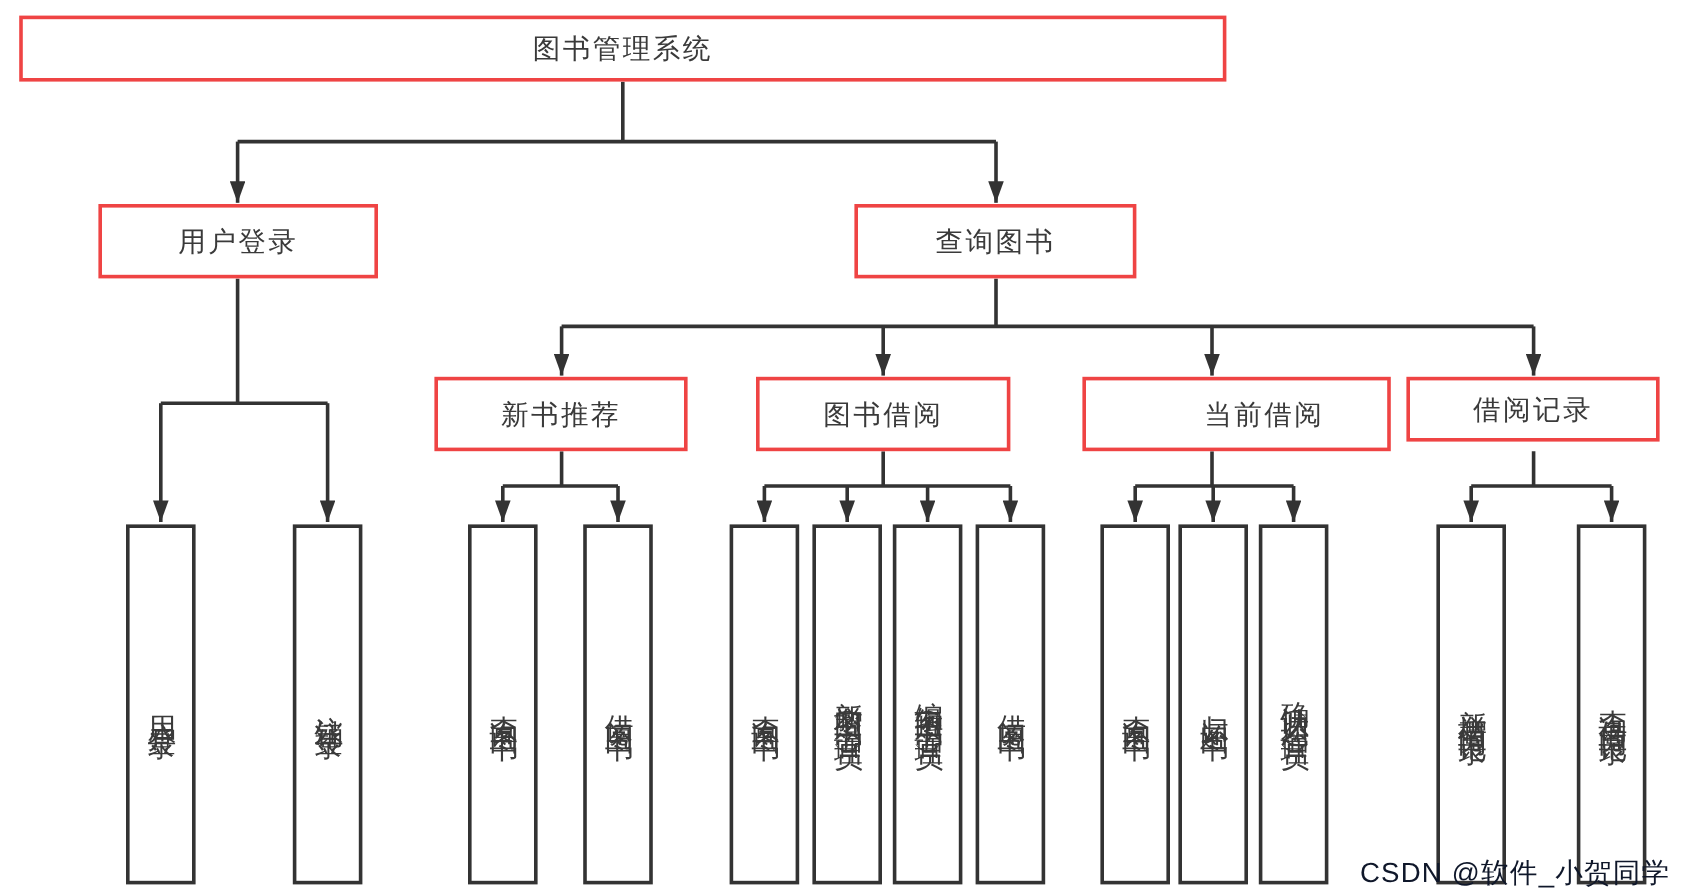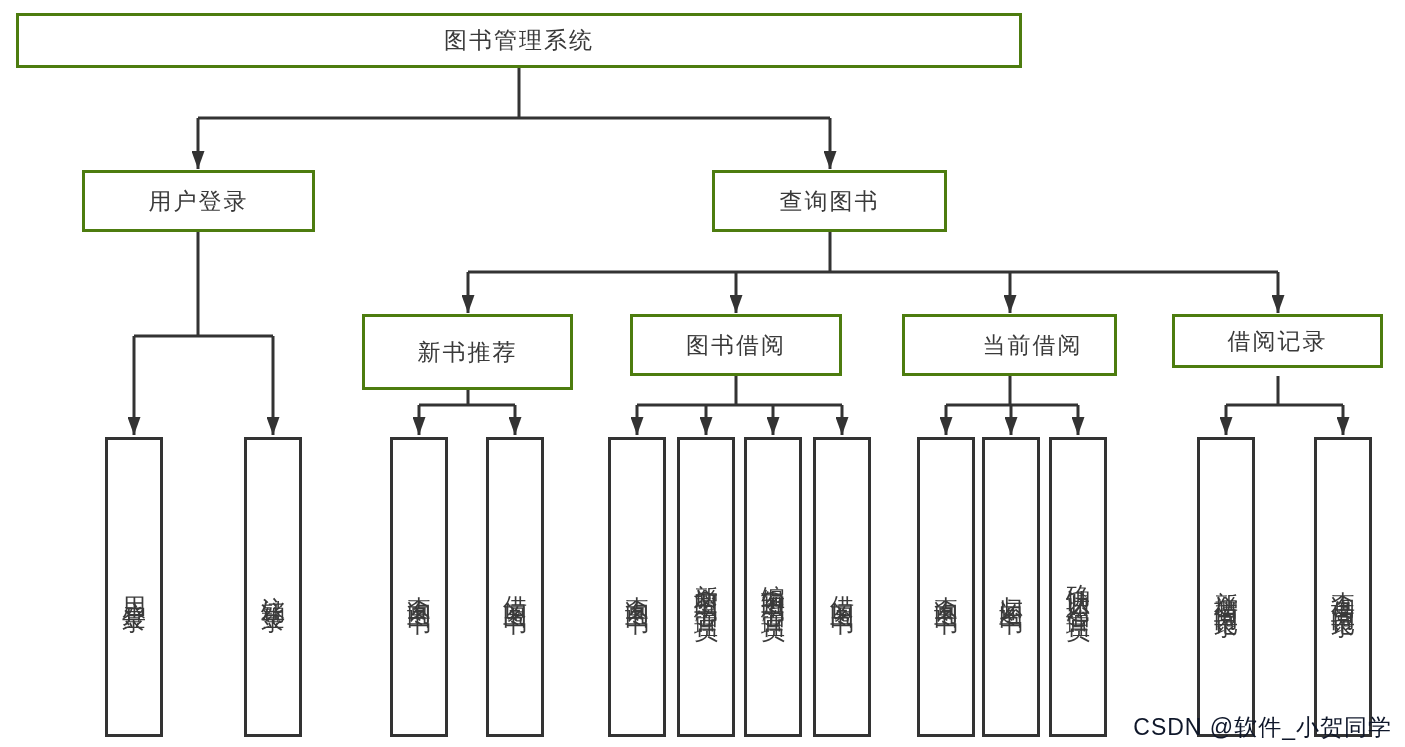--- a/index.html
+++ b/index.html
@@ -10,21 +10,21 @@
     background: #ffffff;
     overflow: hidden;
     font-family: "Liberation Sans", sans-serif;
   }
   .edges { position: absolute; left: 0; top: 0; width: 1405px; height: 747px; }
   .edges path { stroke: #333333; stroke-width: 3; fill: none; }
   .edges marker path { fill: #333333; stroke: none; }
   .hbox {
     position: absolute;
     box-sizing: border-box;
-    border: 3px solid #4d7c0f;
+    border: 3px solid #ef4444;
     background: #ffffff;
     display: flex;
     align-items: center;
     justify-content: center;
     font-size: 23px;
     color: #3a3a3a;
     letter-spacing: 2px;
     white-space: nowrap;
   }
   .vbox {
@@ -97,23 +97,23 @@
     <path d="M1278,376 V405 M1226,405 H1343"></path>
     <path d="M1226,405 V435" marker-end="url(#arw)"></path>
     <path d="M1343,405 V435" marker-end="url(#arw)"></path>
   </svg>
 
   <div class="hbox" style="left:16px; top:13px; width:1006px; height:55px;">图书管理系统</div>
 
   <div class="hbox" style="left:82px; top:170px; width:233px; height:62px;">用户登录</div>
   <div class="hbox" style="left:712px; top:170px; width:235px; height:62px;">查询图书</div>
 
-  <div class="hbox" style="left:362px; top:314px; width:211px; height:76px;">新书推荐</div>
+  <div class="hbox" style="left:362px; top:314px; width:211px; height:62px;">新书推荐</div>
   <div class="hbox" style="left:630px; top:314px; width:212px; height:62px;">图书借阅</div>
-  <div class="hbox" style="left:902px; top:314px; width:215px; height:62px;padding-left:46px;">当前借阅</div>
+  <div class="hbox" style="left:902px; top:314px; width:257px; height:62px;padding-left:46px;">当前借阅</div>
   <div class="hbox" style="left:1172px; top:314px; width:211px; height:54px;">借阅记录</div>
 
   <div class="vbox" style="left:105px;">用户登录</div>
   <div class="vbox" style="left:244px;">注销登录</div>
 
   <div class="vbox" style="left:390px;">查询图书</div>
   <div class="vbox" style="left:486px;">借阅图书</div>
 
   <div class="vbox" style="left:608px;">查询图书</div>
   <div class="vbox" style="left:677px;">新增图书（管理员）</div>

